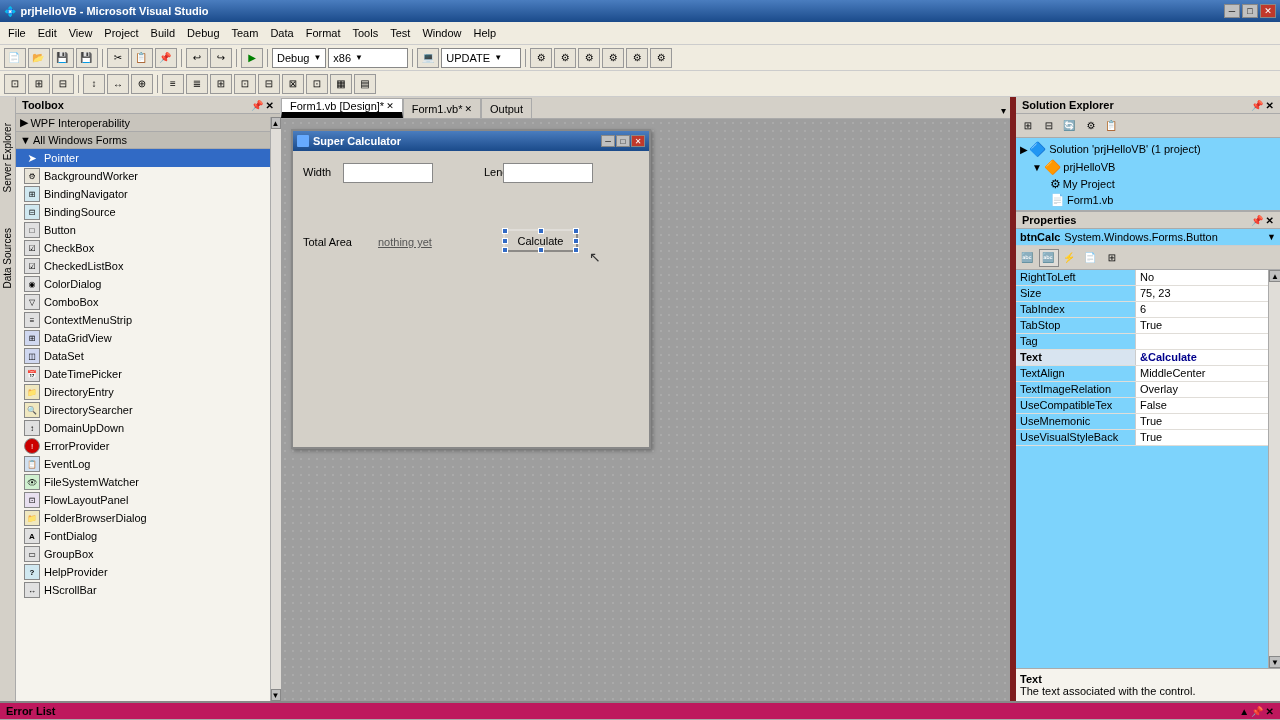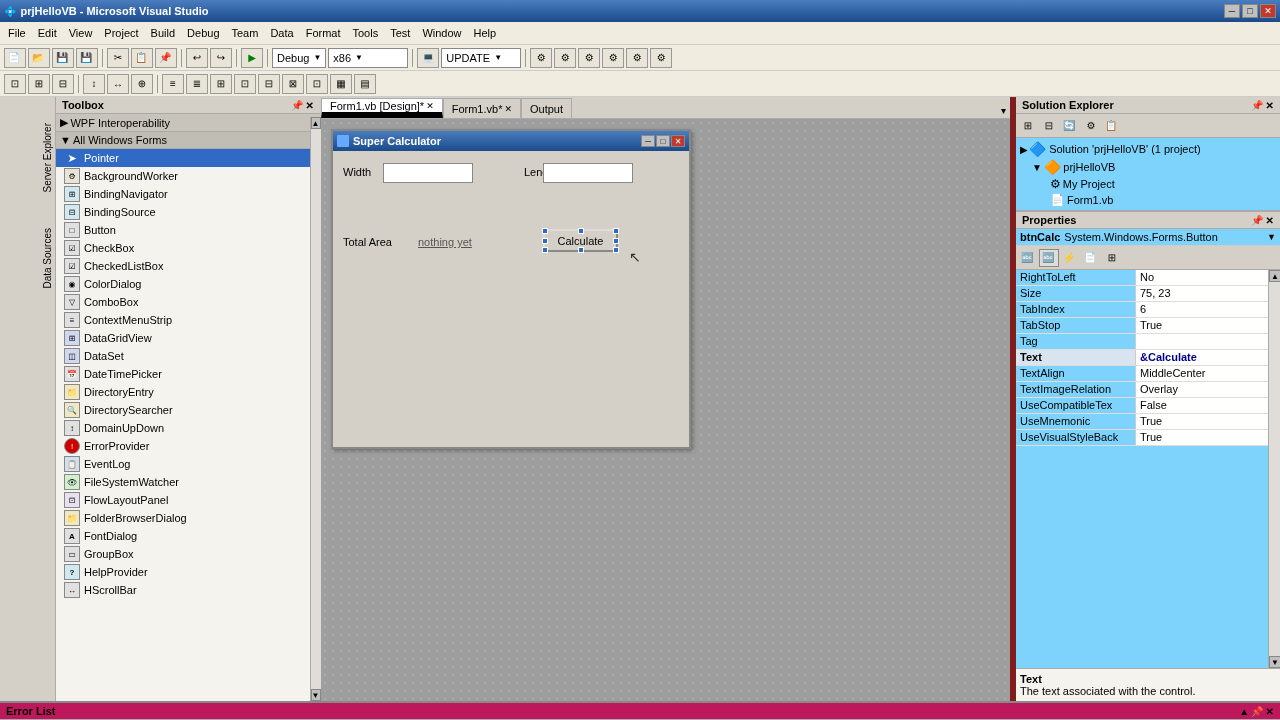--- a/index.html
+++ b/index.html
@@ -19,21 +19,21 @@
     .toolbar { background: #f0ece0; height: 26px; display: flex; align-items: center; padding: 0 4px; border-bottom: 1px solid #ccc; gap: 2px; }
     .toolbar-btn { width: 22px; height: 20px; background: #e8e4d8; border: 1px solid #999; display: flex; align-items: center; justify-content: center; font-size: 10px; cursor: pointer; }
     .toolbar-separator { width: 1px; height: 18px; background: #999; margin: 0 2px; }
     .toolbar-dropdown { height: 20px; background: white; border: 1px solid #888; padding: 0 4px; font-size: 11px; display: flex; align-items: center; gap: 4px; cursor: pointer; }
     .toolbar-dropdown-arrow { font-size: 8px; }
 
     
     .toolbar2 { background: #f0ece0; height: 26px; display: flex; align-items: center; padding: 0 4px; border-bottom: 1px solid #ccc; gap: 2px; }
 
     
-    .main-layout { display: flex; height: calc(720px - 22px - 20px - 26px - 26px - 22px); padding-left: 40px; }
+    .main-layout { display: flex; height: calc(720px - 22px - 20px - 26px - 26px - 22px); }
 
     
     .toolbox { width: 265px; background: #f5f3ed; border-right: 1px solid #ccc; display: flex; flex-direction: column; position: relative; }
     .toolbox-header { background: #d4d0c8; padding: 2px 6px; font-weight: bold; font-size: 11px; border-bottom: 1px solid #aaa; display: flex; justify-content: space-between; align-items: center; }
     .toolbox-header-btns { display: flex; gap: 2px; }
     .toolbox-section { font-size: 11px; padding: 2px 4px; background: #c8c4bc; border-bottom: 1px solid #aaa; cursor: pointer; display: flex; align-items: center; gap: 2px; }
     .toolbox-item { display: flex; align-items: center; gap: 4px; padding: 1px 8px; font-size: 11px; cursor: pointer; }
     .toolbox-item.selected { background: #316ac5; color: white; }
     .toolbox-scroll { overflow-y: auto; flex: 1; }
 

